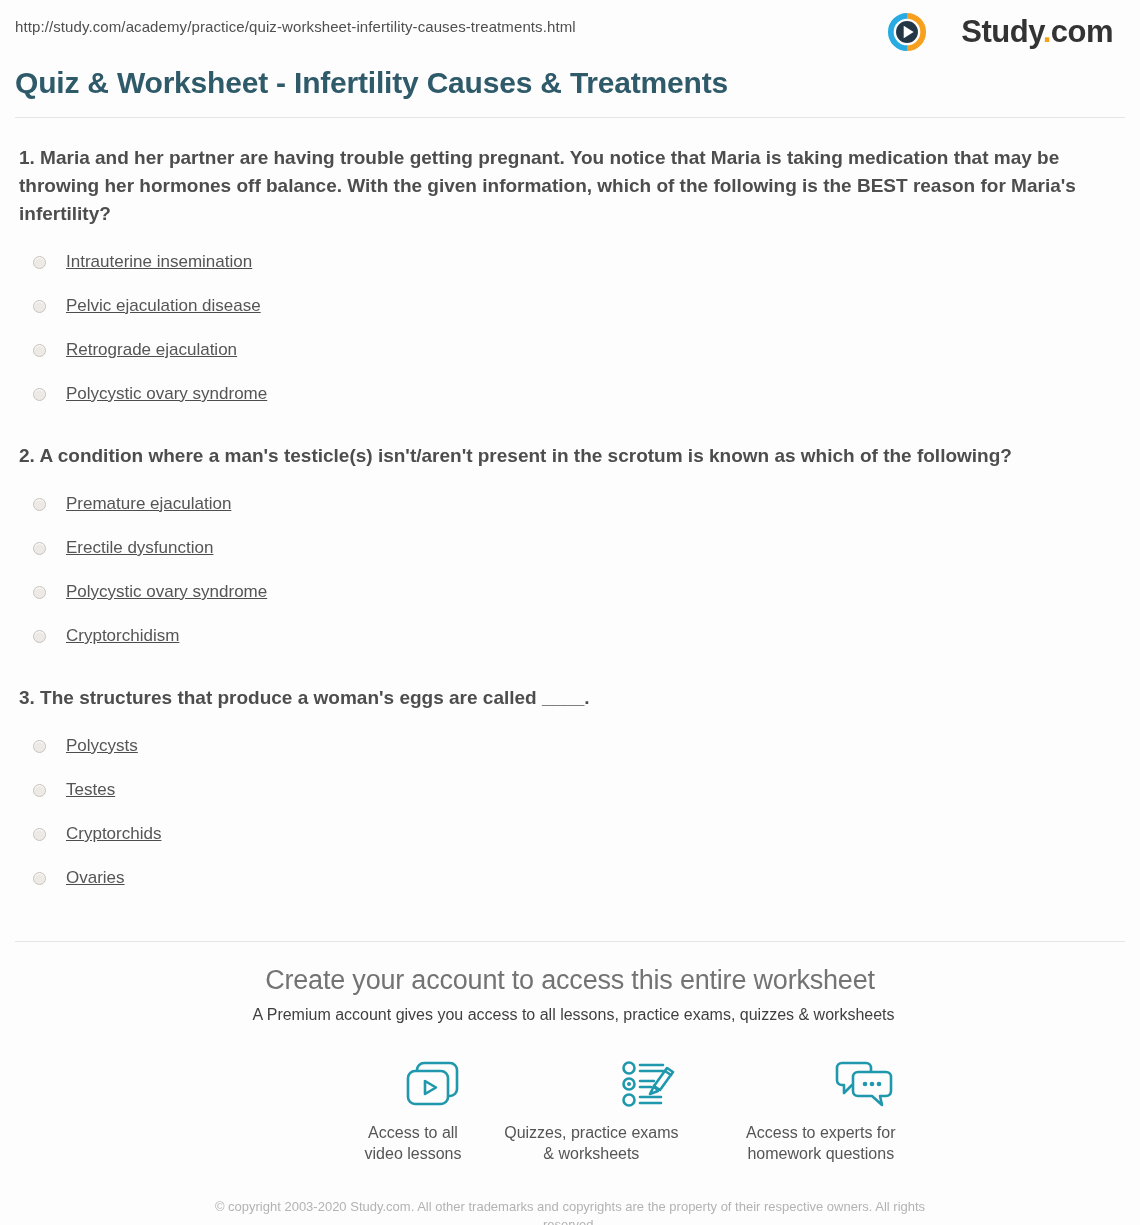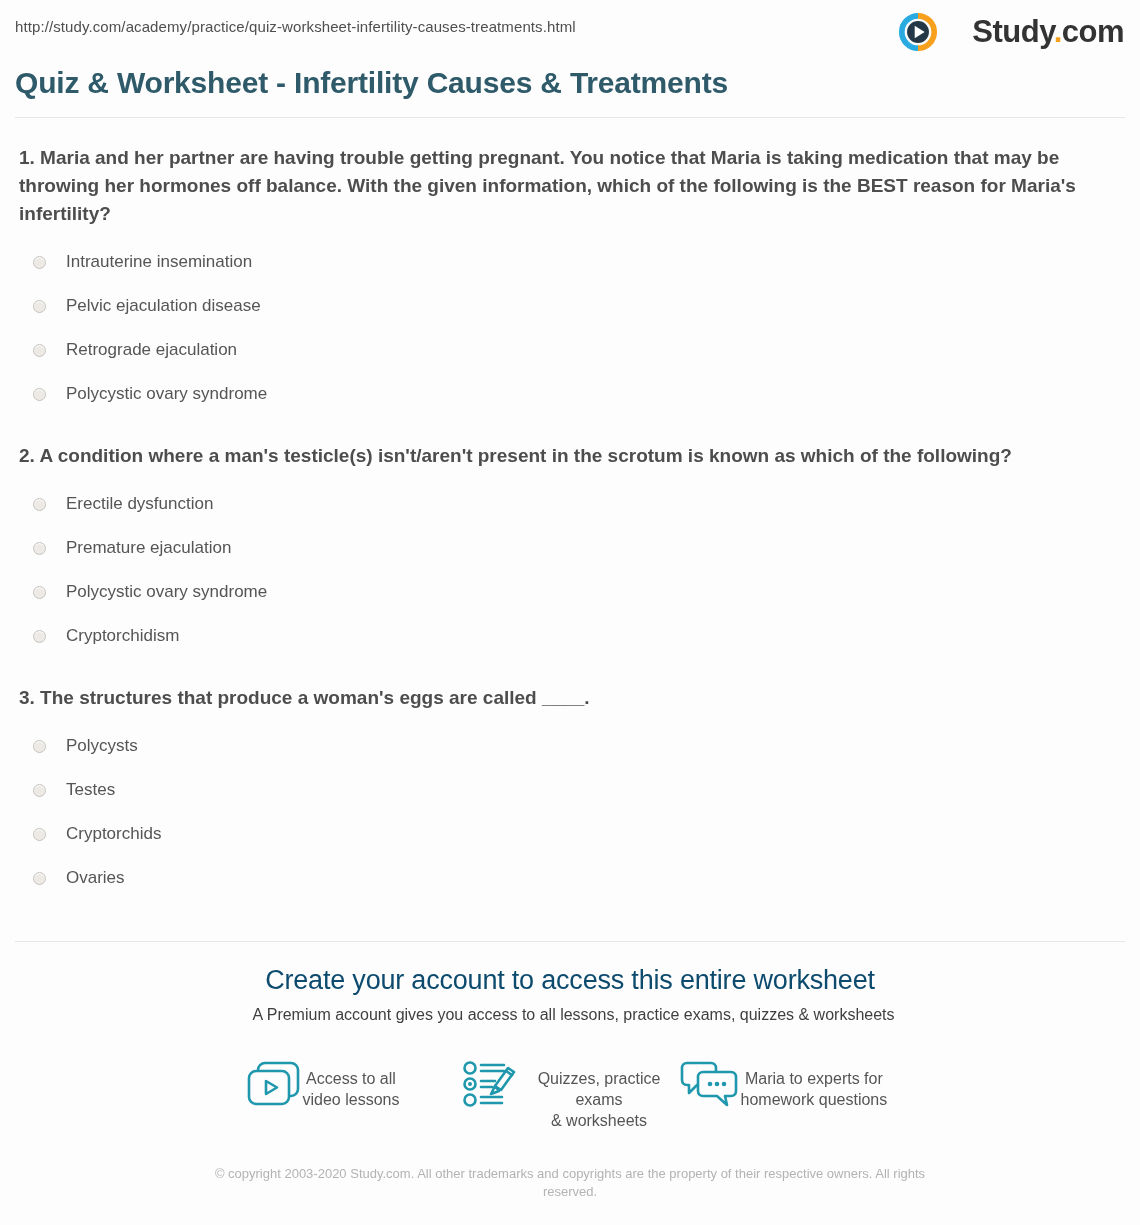--- a/index.html
+++ b/index.html
@@ -10,21 +10,21 @@
     color: #4d4d4d;
     width: 1140px;
     min-height: 1225px;
     overflow: hidden;
   }
   
   .header {
     display: flex;
     justify-content: space-between;
     align-items: flex-start;
-    padding: 10px 16px 0 15px;
+    padding: 10px 27px 0 15px;
   }
   .page-url {
     font-size: 15px;
     color: #4f4f4f;
     margin-top: 8px;
     letter-spacing: 0.1px;
   }
   .logo {
     display: flex;
     align-items: center;
@@ -62,20 +62,21 @@
     color: #4d4d4d;
     line-height: 28px;
     max-width: 1105px;
   }
   .options { margin-top: 12px; }
   .option {
     display: flex;
     align-items: center;
     height: 44px;
     cursor: pointer;
+    text-decoration: underline;
   }
   .radio {
     width: 13px;
     height: 13px;
     border: 1px solid #c7c4c0;
     border-radius: 50%;
     background: #edeae6;
     margin-left: 14px;
     flex: 0 0 auto;
     box-shadow: inset 0 1px 1px rgba(255,255,255,0.9);
@@ -86,38 +87,39 @@
     color: #555555;
   }
   .question-block { margin-bottom: 20px; }
   .questions-wrap { padding-bottom: 4px; padding-left: 19px; }
   
   .signup { text-align: center; }
   .signup-heading {
     margin-top: 23px;
     font-size: 27px;
     font-weight: normal;
-    color: #0c4a6e;
+    color: #737373;
     letter-spacing: -0.2px;
   }
   .signup-subheading {
     margin-top: 10px;
     font-size: 16px;
     color: #3f3f3f;
     padding-left: 7px;
   }
   .features {
     display: flex;
     justify-content: center;
     margin-top: 34px;
   }
   .feature {
     width: 217px;
     display: flex;
-    align-items: flex-start;
+    flex-direction: column;
+    align-items: flex-end;
   }
   .feature-icon { height: 54px; display: flex; align-items: flex-end; }
   .feature-label {
     margin-top: 10px;
     font-size: 16px;
     color: #555555;
     line-height: 21px;
     text-align: center;
   }
   
@@ -172,25 +174,25 @@
         <span class="option-label">Polycystic ovary syndrome</span>
       </div>
     </div>
   </div>
 
   <div class="question-block">
     <p class="question">2. A condition where a man's testicle(s) isn't/aren't present in the scrotum is known as which of the following?</p>
     <div class="options">
       <div class="option">
         <span class="radio"></span>
+        <span class="option-label">Premature ejaculation</span>
+      </div>
+      <div class="option">
+        <span class="radio"></span>
         <span class="option-label">Erectile dysfunction</span>
-      </div>
-      <div class="option">
-        <span class="radio"></span>
-        <span class="option-label">Premature ejaculation</span>
       </div>
       <div class="option">
         <span class="radio"></span>
         <span class="option-label">Polycystic ovary syndrome</span>
       </div>
       <div class="option">
         <span class="radio"></span>
         <span class="option-label">Cryptorchidism</span>
       </div>
     </div>
@@ -267,21 +269,21 @@
       <div class="feature-icon">
         <svg width="62" height="52" viewBox="0 0 62 52" fill="none" stroke="#1f97ad" stroke-width="2.6" stroke-linecap="round" stroke-linejoin="round">
           <path d="M8 3 H32 C35 3 37 5 37 8 V20 C37 23 35 25 32 25 H18 L10 33 V25 H8 C5 25 3 23 3 20 V8 C3 5 5 3 8 3 Z"></path>
           <path d="M24 12 H52 C55 12 57 14 57 17 V31 C57 34 55 36 52 36 H46 L48 45 L38 36 H24 C21 36 19 34 19 31 V17 C19 14 21 12 24 12 Z" fill="#fdfdfd"></path>
           <circle cx="31" cy="24" r="2.3" fill="#1f97ad" stroke="none"></circle>
           <circle cx="38" cy="24" r="2.3" fill="#1f97ad" stroke="none"></circle>
           <circle cx="45" cy="24" r="2.3" fill="#1f97ad" stroke="none"></circle>
         </svg>
       </div>
       <div class="feature-label">
-        <div>Maria to experts for</div>
+        <div>Access to experts for</div>
         <div>homework questions</div>
       </div>
     </div>
 
   </div>
 </div>
 
 <div class="footer">© copyright 2003-2020 Study.com. All other trademarks and copyrights are the property of their respective owners. All rights reserved.</div>
 
 </body></html>

